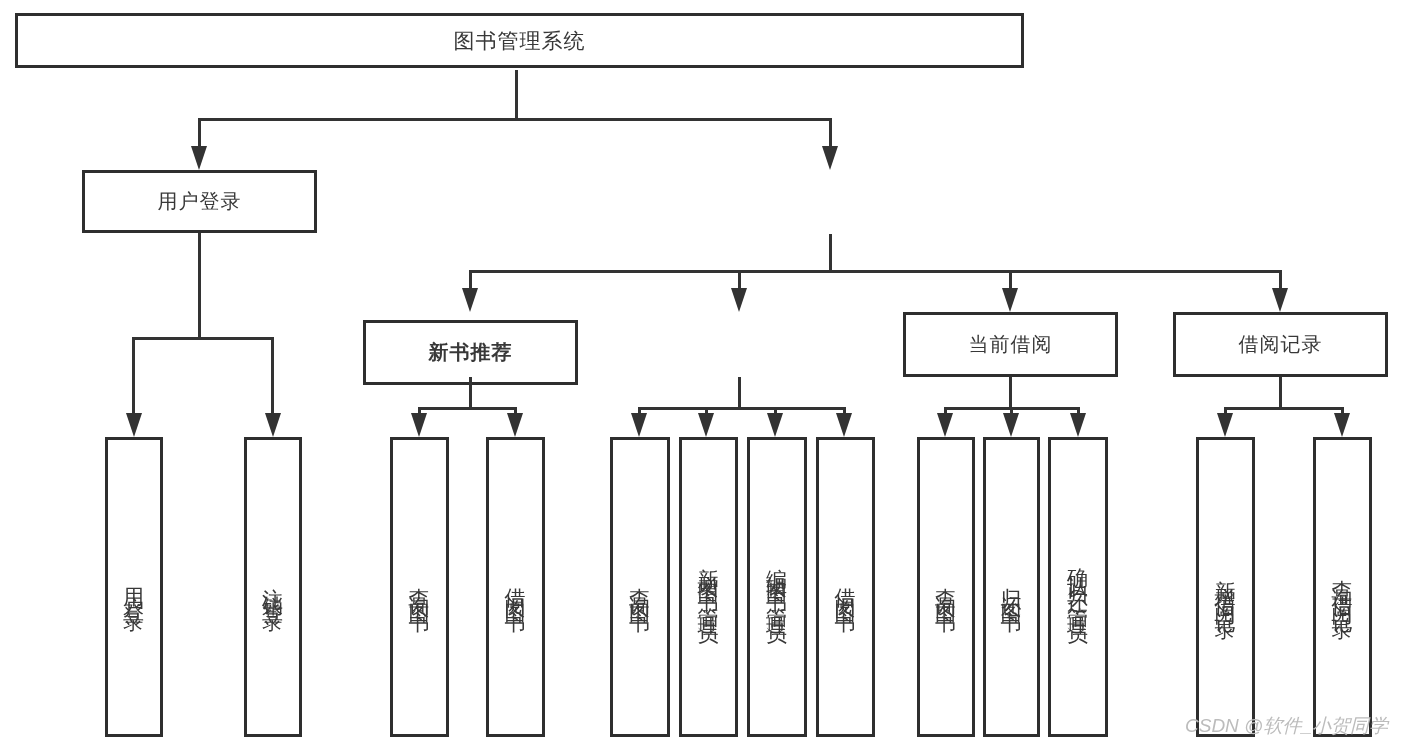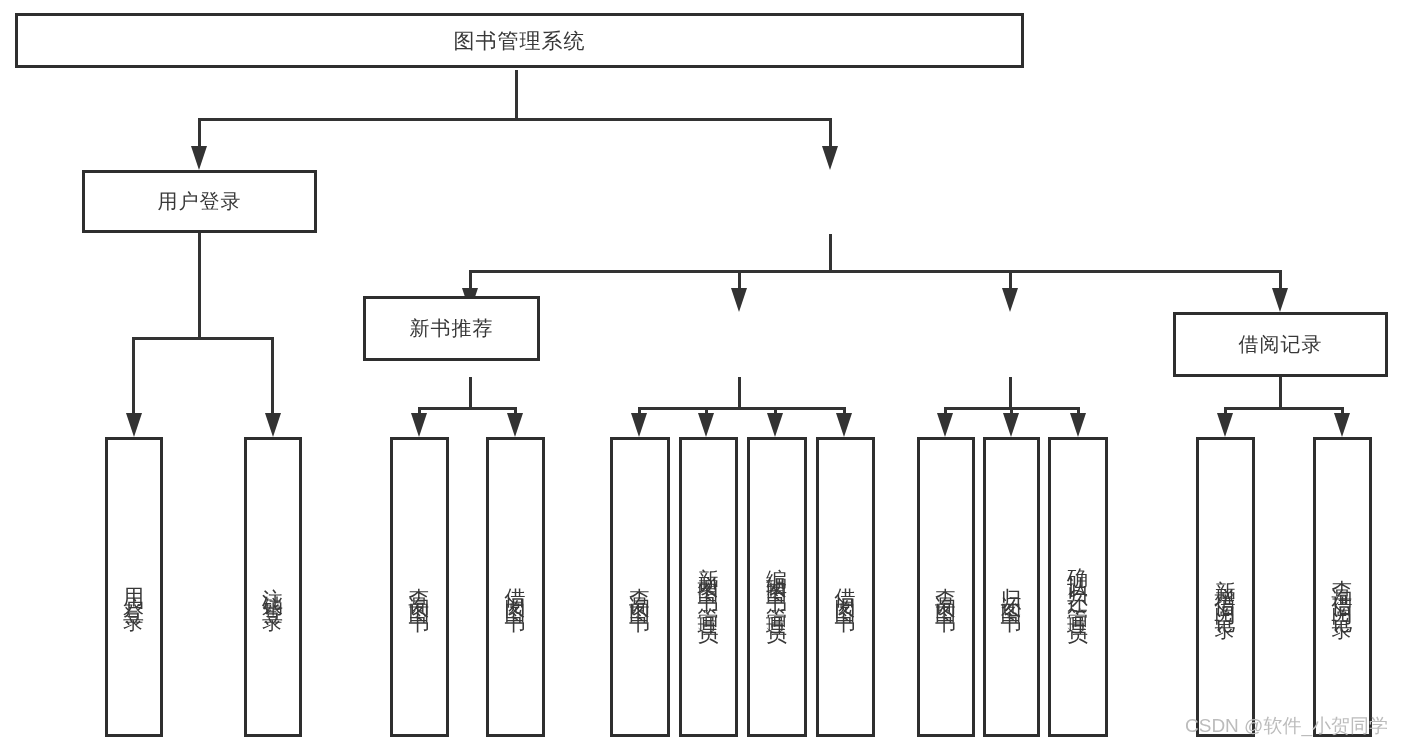--- a/index.html
+++ b/index.html
@@ -55,20 +55,21 @@
   }
 
   .watermark {
     position: absolute;
     left: 1185px;
     top: 713px;
     font-size: 19px;
     color: var(--watermark);
     white-space: nowrap;
     z-index: 5;
+    font-style: italic;
   }
 </style>
 </head>
 <body>
 
 <div class="canvas">
 
   <div class="node lvl1" style="left:15px; top:13px; width:1009px; height:55px;">
     <span>图书管理系统</span>
   </div>
@@ -95,22 +96,25 @@
   <div class="hline" style="left:469px; top:270px; width:813px;"></div>
   <div class="vline" style="left:469px; top:270px; height:22px;"></div>
   <div class="arrow" style="left:462px; top:288px;"></div>
   <div class="vline" style="left:738px; top:270px; height:22px;"></div>
   <div class="arrow" style="left:731px; top:288px;"></div>
   <div class="vline" style="left:1009px; top:270px; height:22px;"></div>
   <div class="arrow" style="left:1002px; top:288px;"></div>
   <div class="vline" style="left:1279px; top:270px; height:22px;"></div>
   <div class="arrow" style="left:1272px; top:288px;"></div>
 
-  <div class="node lvl3" style="left:363px; top:296px; width:177px; height:65px;">
+  <div class="node lvl3" style="left:363px; top:320px; width:215px; height:65px;font-weight:bold;">
     <span>新书推荐</span>
+  </div>
+  <div class="node lvl3" style="left:903px; top:312px; width:215px; height:65px;">
+    <span>当前借阅</span>
   </div>
   <div class="node lvl3" style="left:1173px; top:312px; width:215px; height:65px;">
     <span>借阅记录</span>
   </div>
 
   <div class="vline" style="left:469px; top:377px; height:33px;"></div>
   <div class="hline" style="left:418px; top:407px; width:99px;"></div>
   <div class="vline" style="left:418px; top:407px; height:12px;"></div>
   <div class="arrow" style="left:411px; top:413px;"></div>
   <div class="vline" style="left:514px; top:407px; height:12px;"></div>

